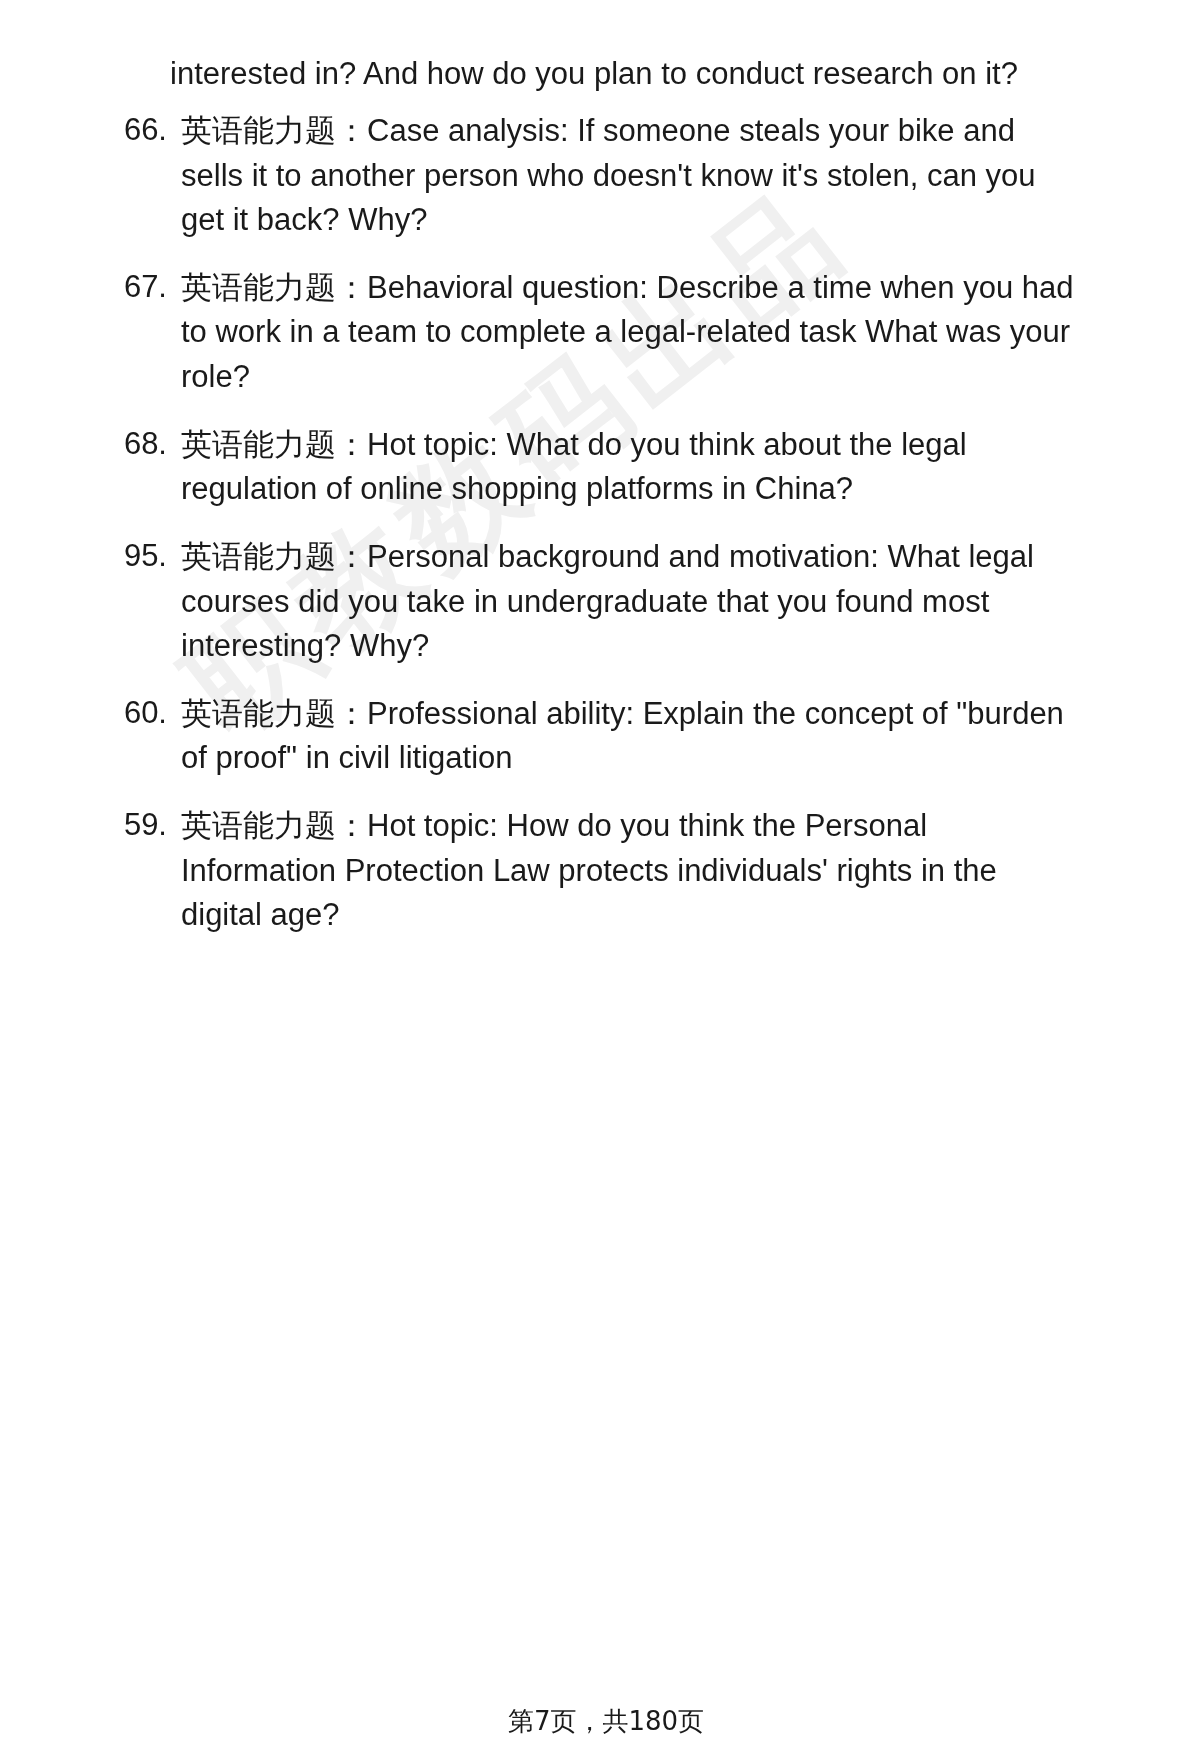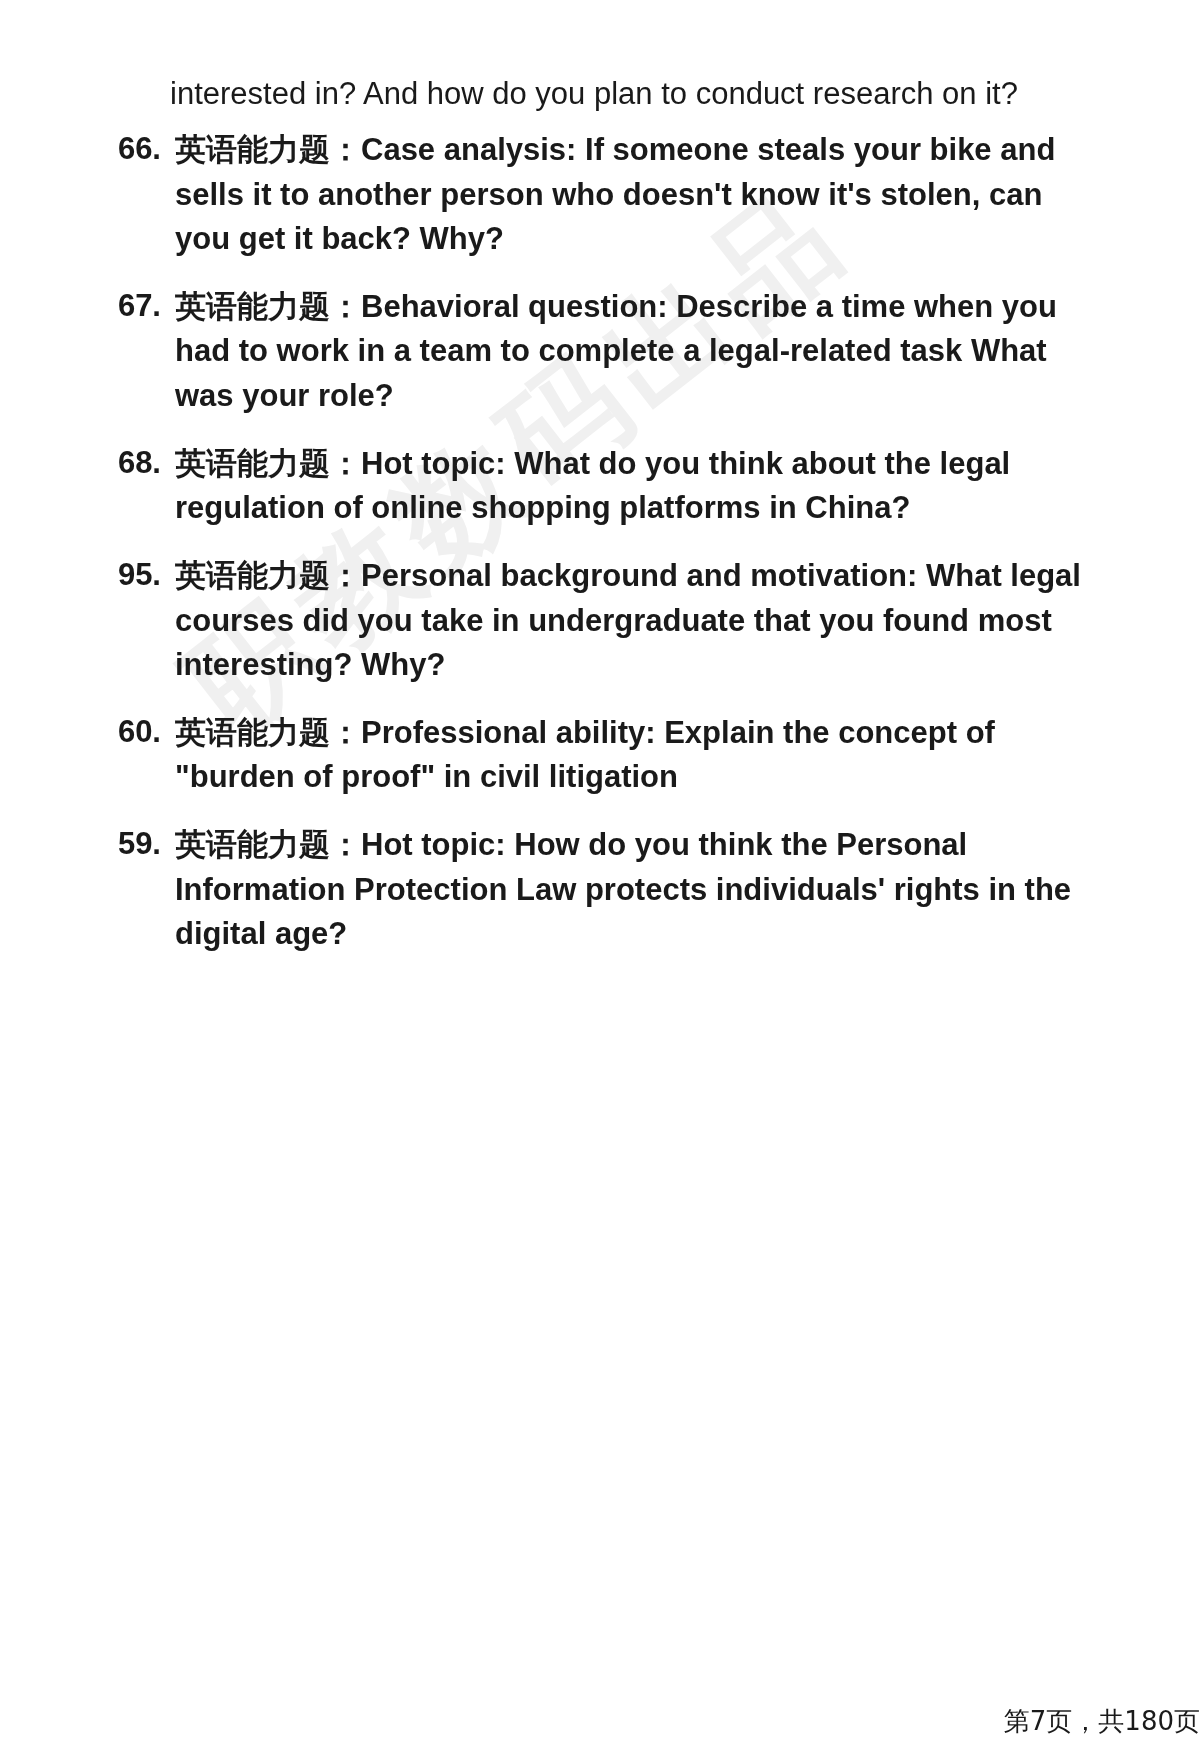--- a/index.html
+++ b/index.html
@@ -11,21 +11,21 @@
     width: 1200px;
     height: 1755px;
     position: relative;
     font-family: "Liberation Sans", sans-serif;
     color: #1a1a1a;
     overflow: hidden;
   }
   .page {
     position: absolute;
     inset: 0;
-    padding: 72px 108px 0 108px;
+    padding: 52px 108px 0 108px;
     box-sizing: border-box;
   }
   .watermark {
     position: absolute;
     left: 0;
     top: 0;
     width: 1200px;
     height: 1755px;
     pointer-events: none;
     z-index: 0;
@@ -49,23 +49,22 @@
     z-index: 1;
   }
   .lead-para {
     font-size: 31px;
     line-height: 1.45;
     margin: 0 0 10px 0;
     padding-left: 62px;
   }
   ol.qlist {
     list-style: none;
-    margin: 5px;
+    margin: 11px;
     padding: 0;
-    font-weight: bold;
   }
   ol.qlist li {
     position: relative;
     font-size: 31px;
     line-height: 1.44;
     margin: 0 0 22px 0;
     padding-left: 62px;
   }
   ol.qlist li .num {
     position: absolute;
@@ -79,21 +78,21 @@
     display: inline;
   }
   .ch-label {
     font-family: "DejaVu Sans", "Liberation Sans", sans-serif;
   }
   .footer {
     position: absolute;
     left: 0;
     right: 0;
     bottom: 16px;
-    text-align: right;
+    text-align: center;
     font-size: 26px;
     color: #1a1a1a;
     font-family: "DejaVu Sans", "Liberation Sans", sans-serif;
     z-index: 2;
     margin-left: 12px;
   }
 </style>
 </head>
 <body>
 

